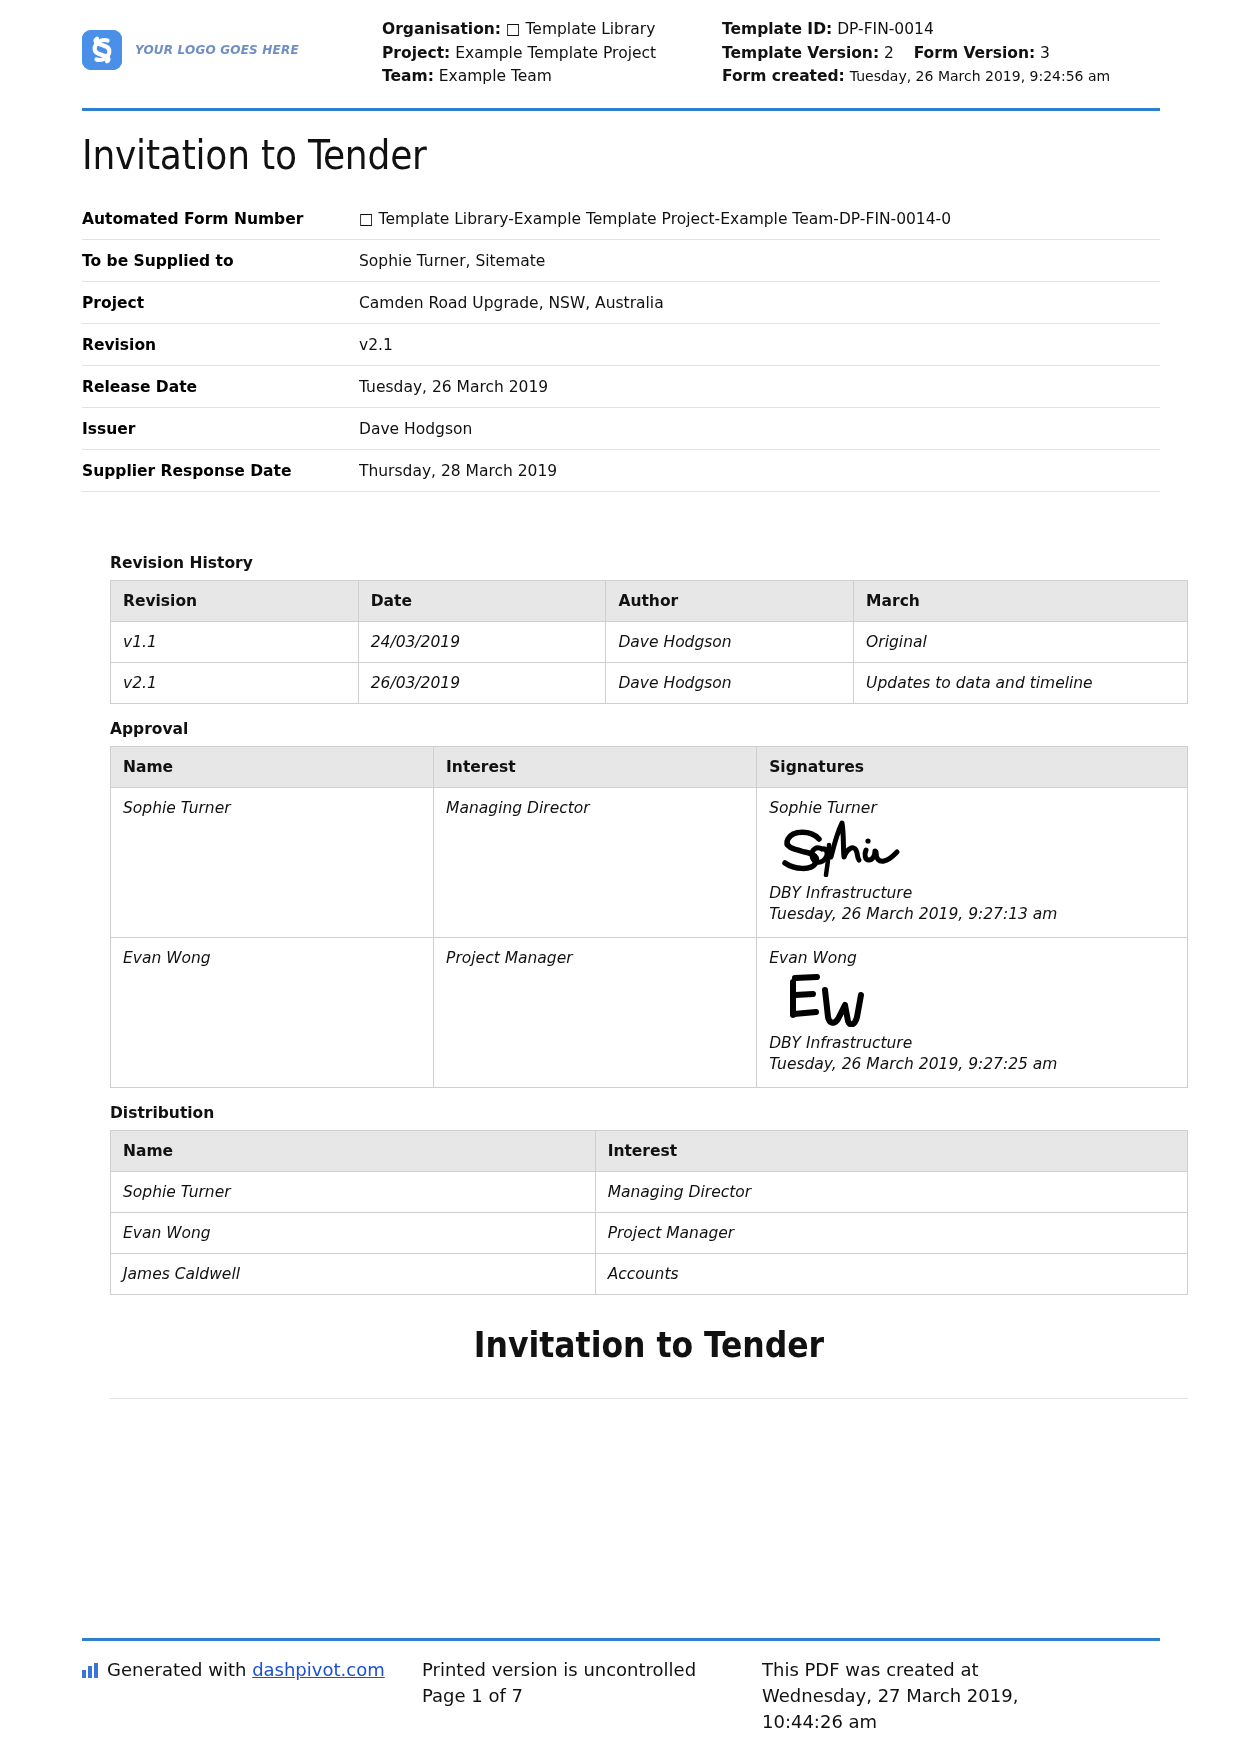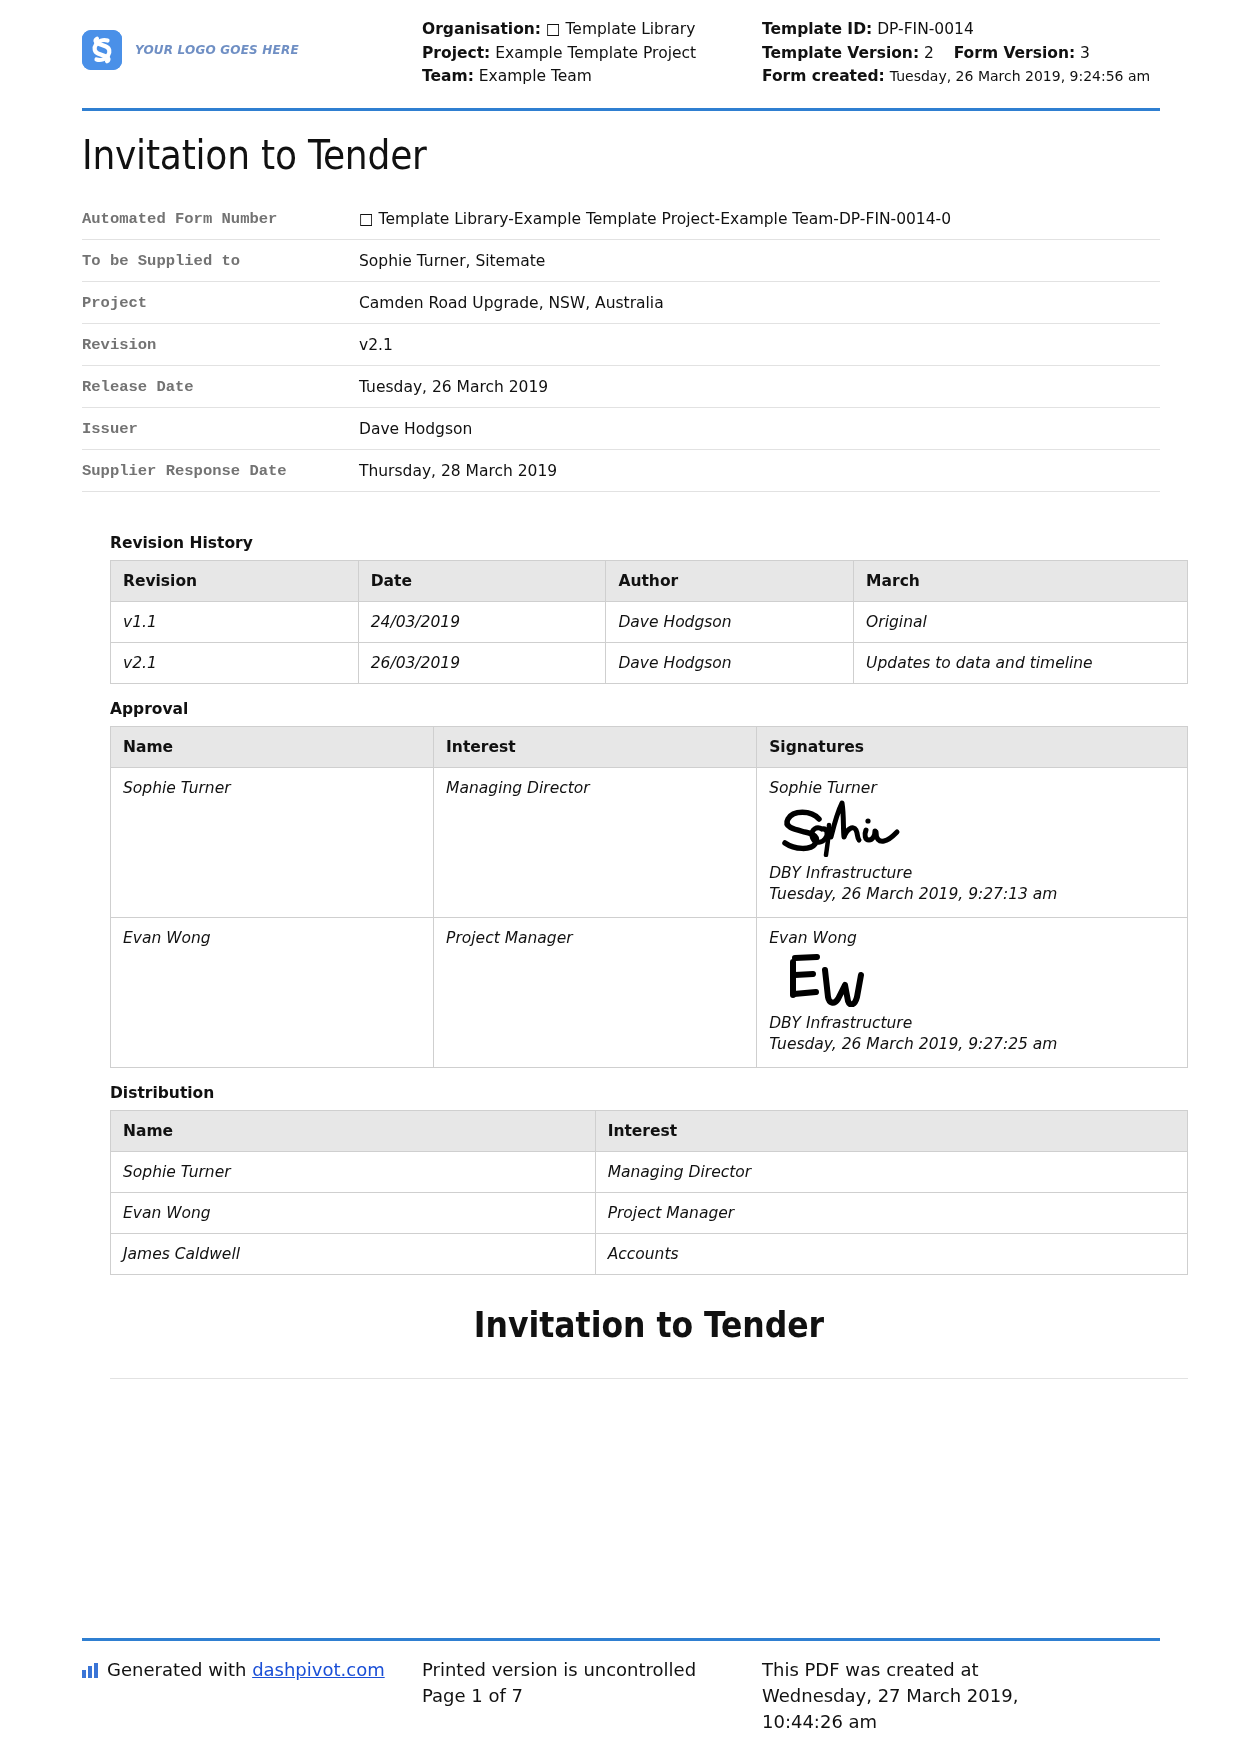--- a/index.html
+++ b/index.html
@@ -55,21 +55,21 @@
     color: #6f8fc4;
     white-space: nowrap;
   }
   .meta-col {
     font-size: 15.5px;
     line-height: 1.52;
     color: #111;
   }
   .meta-col.left { width: 340px; }
   .meta-col.right { width: 420px; }
-  .meta-line { white-space: nowrap; margin-left: 40px; }
+  .meta-line { white-space: nowrap; }
   .meta-line b { font-weight: bold; }
   .meta-small { font-size: 14px; }
   .header-rule {
     position: absolute;
     left: 82px;
     top: 108px;
     width: 1078px;
     height: 3px;
     background: #2f7fd1;
   }
@@ -99,22 +99,21 @@
     border-bottom: 1px solid #e2e2e2;
     padding: 10px 0 9px 0;
     min-height: 22px;
   }
   .detail-label {
     width: 277px;
     flex: 0 0 277px;
     font-weight: bold;
     font-size: 15.5px;
     line-height: 1.42;
-    color: #737373;
-    font-family: Liberation Mono, monospace;
+    color: #000000;
   }
   .detail-value {
     font-size: 15.5px;
     line-height: 1.42;
     color: #111;
   }
 
   
   .section-heading {
     font-weight: bold;
@@ -140,21 +139,21 @@
     font-size: 15.5px;
   }
   .dp-table td {
     border: 1px solid #cfcfcf;
     padding: 11px 10px 11px 12px;
     vertical-align: top;
     color: #111;
     font-size: 15.5px;
     font-style: italic;
   }
-  .blocks { position: absolute; left: 82px; top: 518px; width: 1078px; padding-left: 28px; }
+  .blocks { position: absolute; left: 82px; top: 538px; width: 1078px; padding-left: 28px; }
 
   .sig-cell { height: 122px; }
   .sig-name { margin-bottom: 2px; }
   .sig-img { height: 58px; margin: 2px 0 6px 2px; }
   .sig-meta { line-height: 1.38; }
 
   
   .center-title {
     text-align: center;
     font-family: "DejaVu Sans Condensed", "Liberation Sans Narrow", "Liberation Sans", sans-serif;

